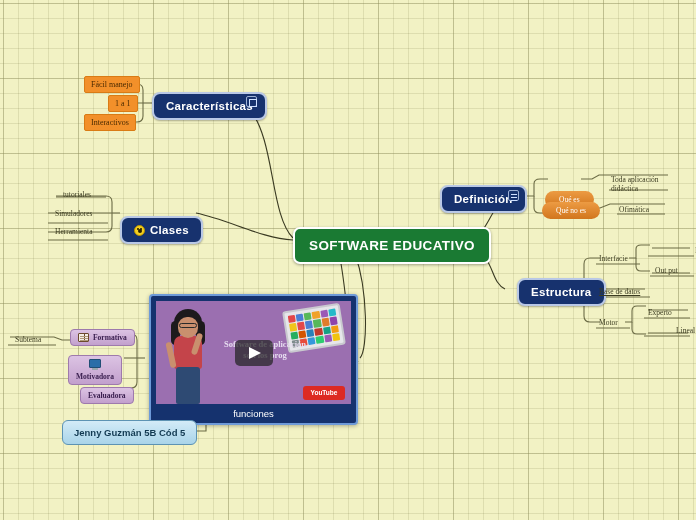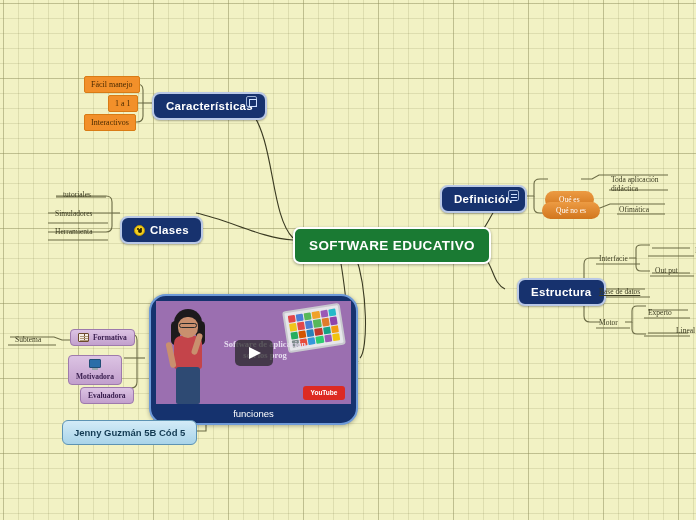--- a/index.html
+++ b/index.html
@@ -178,21 +178,21 @@
     background: #9aa6ad;
   }
 
   
   #video-frame {
     position: absolute;
     left: 149px; top: 294px;
     width: 209px; height: 131px;
     background: #15326e;
     border: 2px solid #6e9ad8;
-    border-radius: 17px;
+    border-radius: 4px;
     box-shadow: 0 1px 4px rgba(0,0,0,.3);
     padding: 5px 5px 0 5px;
   }
   #video-thumb {
     position: relative;
     width: 100%; height: 103px;
     background: #9b6fb0;
     overflow: hidden;
   }
   #video-caption {

